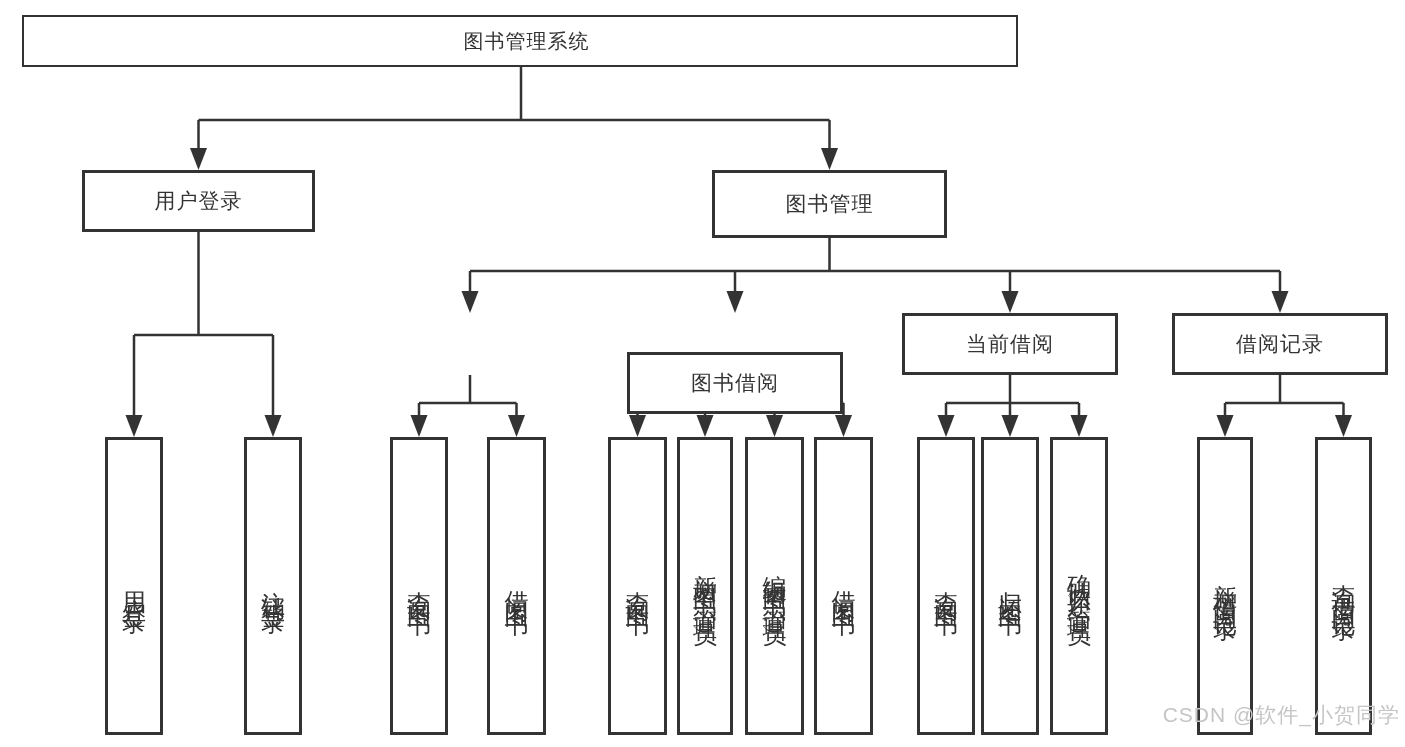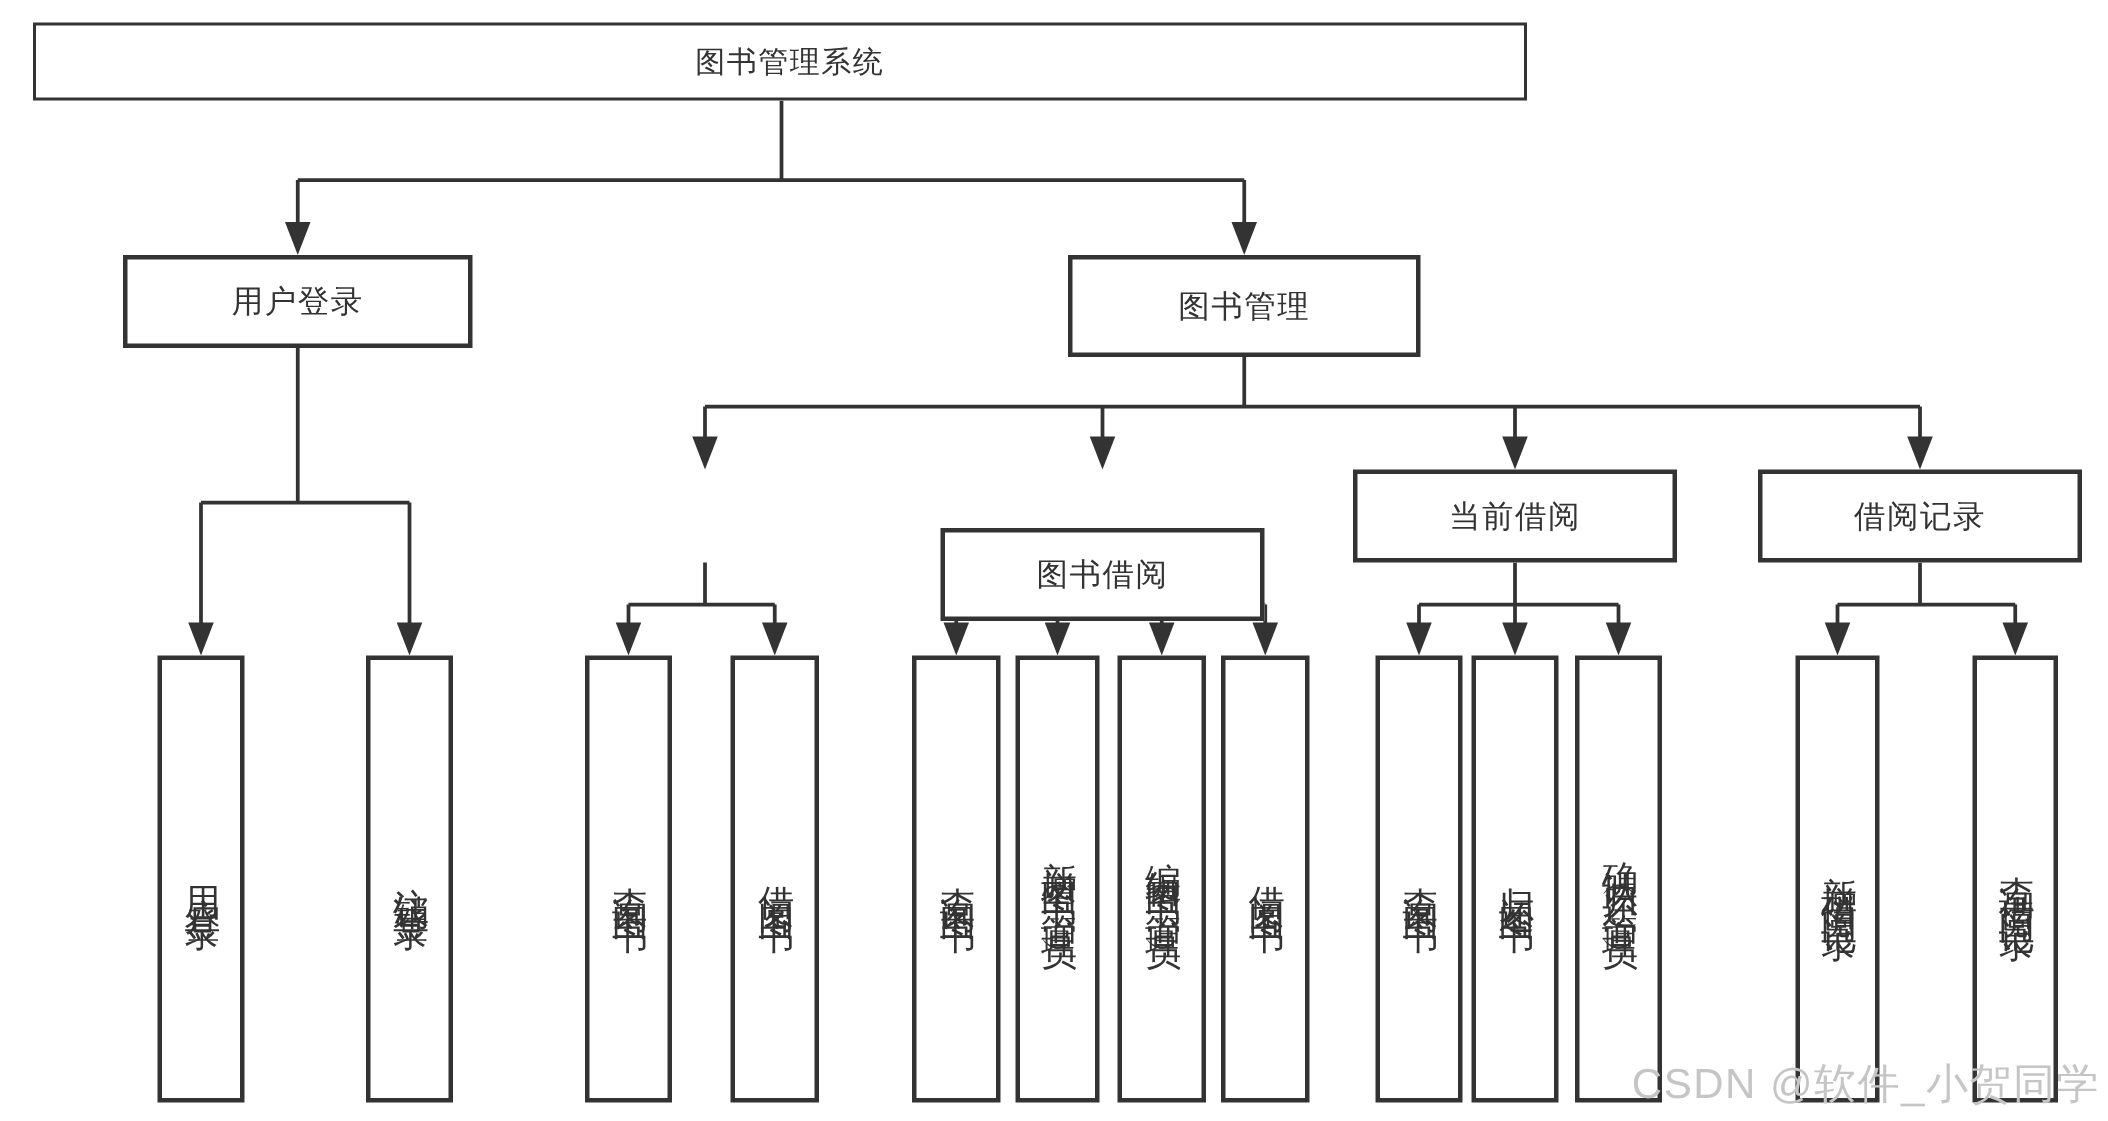--- a/index.html
+++ b/index.html
@@ -40,22 +40,22 @@
     text-orientation: mixed;
     font-size: 24px;
     letter-spacing: 7px;
     line-height: 1;
     white-space: nowrap;
   }
 
   .watermark {
     position: absolute;
     right: 5px;
-    bottom: 5px;
-    font-size: 28px;
+    bottom: 18px;
+    font-size: 21px;
     color: #c5c5c5;
     letter-spacing: 1px;
     z-index: 3;
     white-space: nowrap;
   }
 </style>
 </head>
 <body>
 
 <div class="stage">

